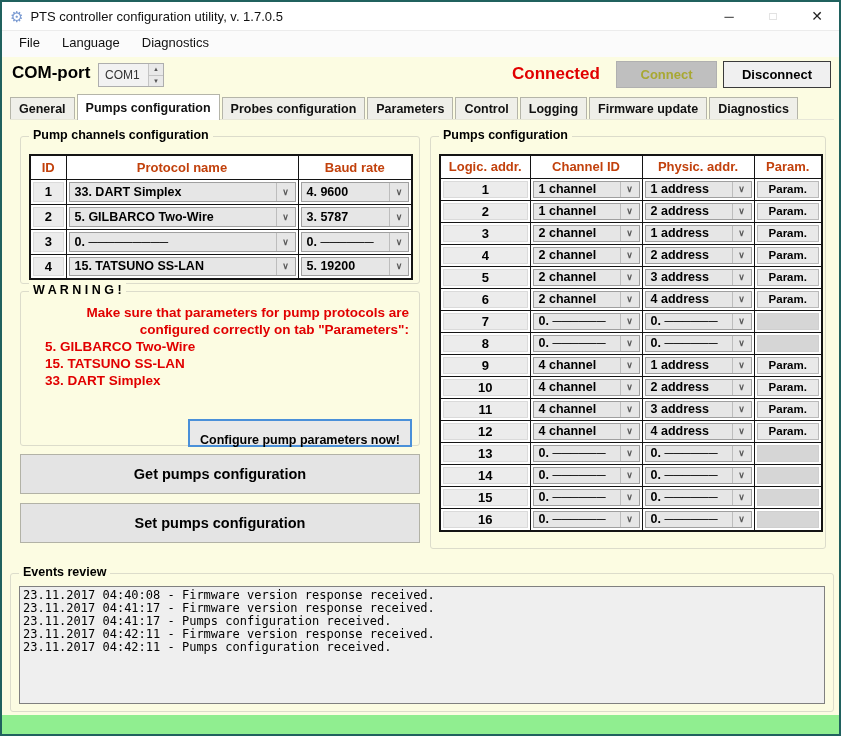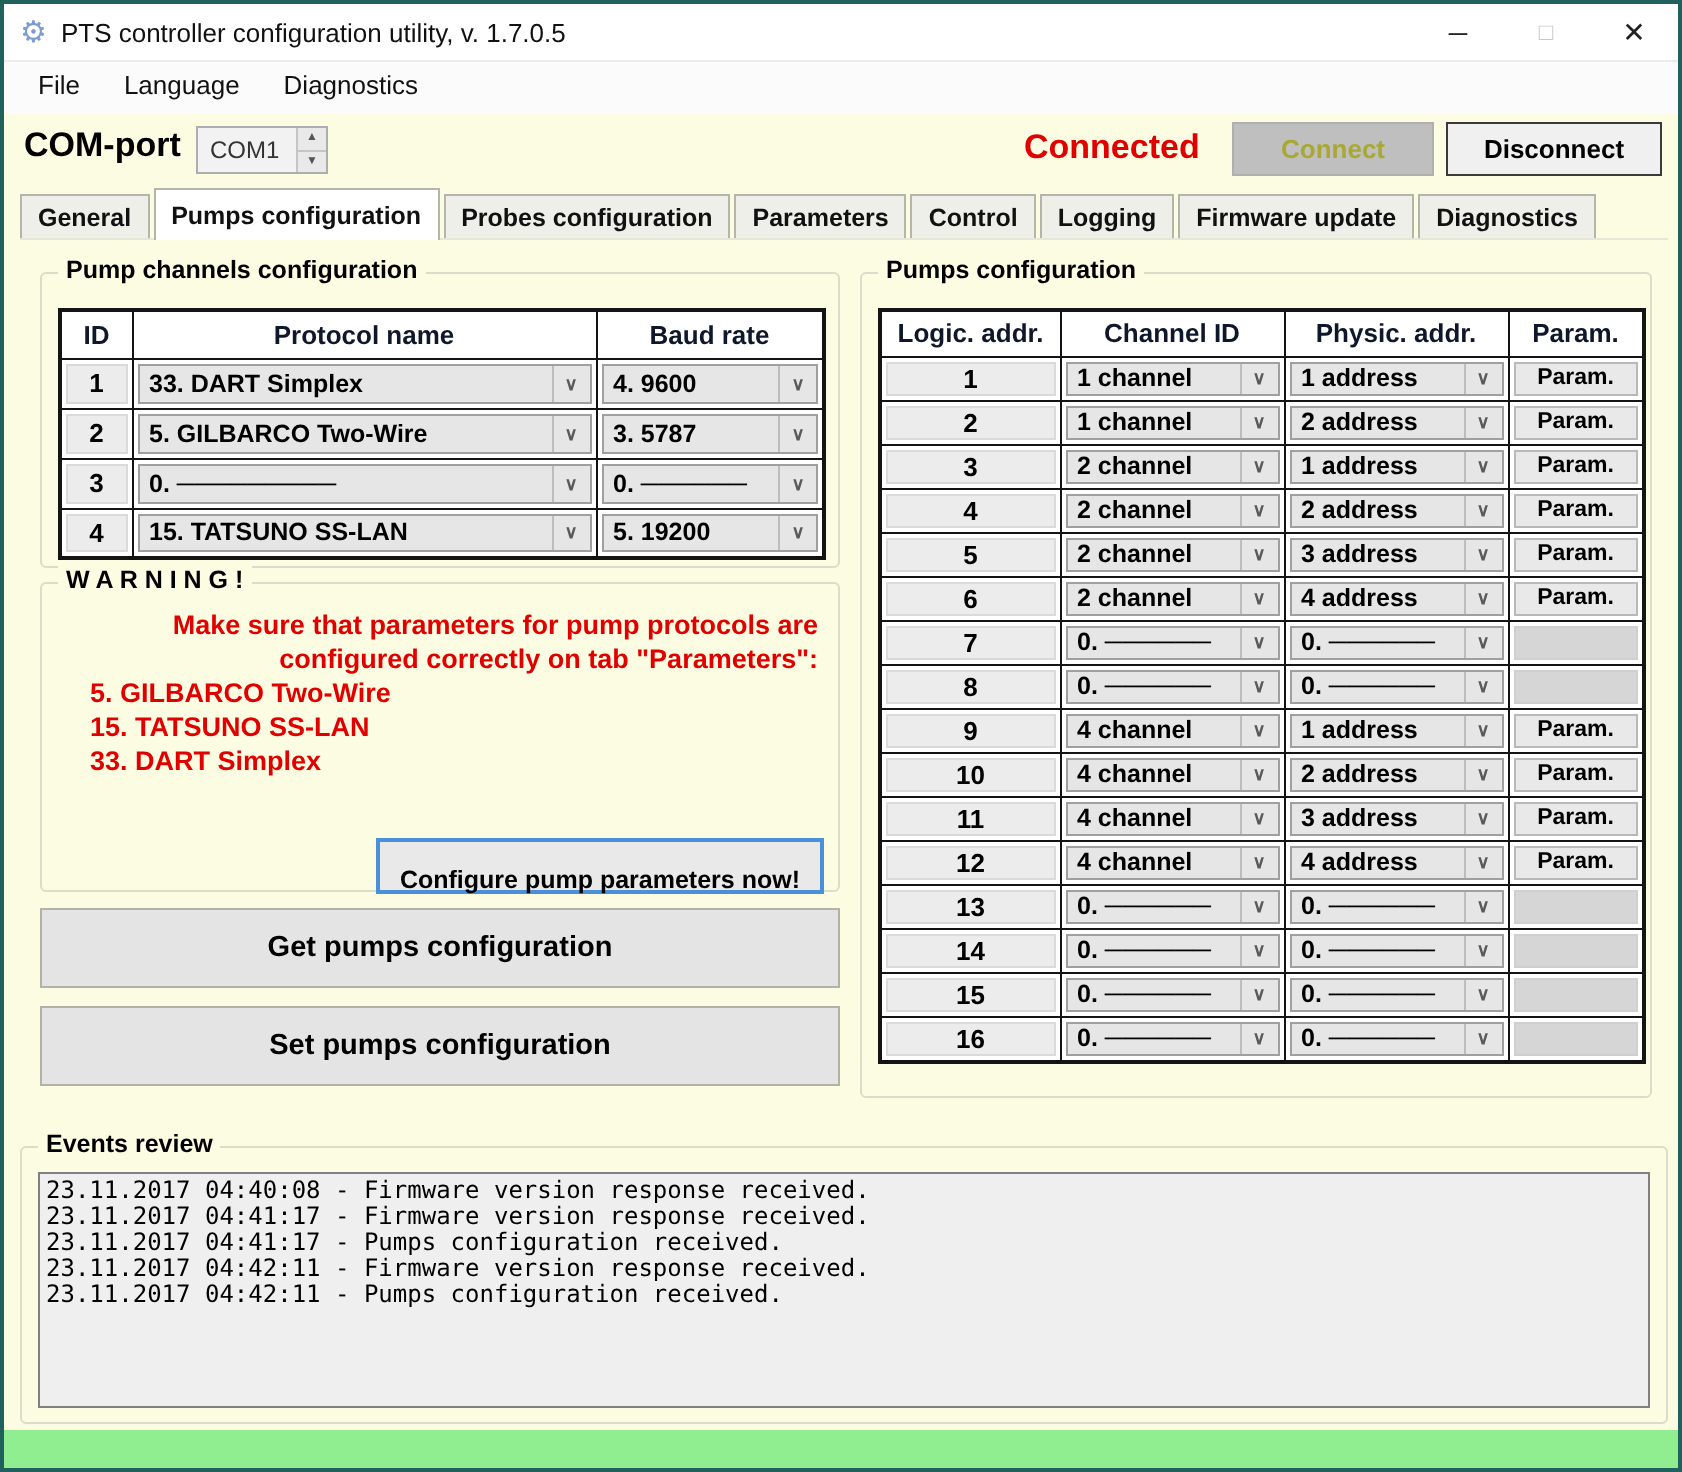--- a/index.html
+++ b/index.html
@@ -56,21 +56,21 @@
 
   .gb-channels { left:18px; top:134px; width:400px; height:148px; }
   .gb-warning  { left:18px; top:289px; width:400px; height:155px; }
   .gb-pumps    { left:428px; top:134px; width:396px; height:413px; }
   .gb-events   { left:8px;  top:571px; width:824px; height:139px; }
 
   
   table.cfg { border-collapse:collapse; background:#ffffff; }
   table.cfg td, table.cfg th { border:1px solid #141414; padding:0; }
   table.cfg { border:2px solid #141414; }
-  table.cfg th { font-size:13px; font-weight:bold; color:#0f172a; background:#ffffff; }
+  table.cfg th { font-size:13px; font-weight:bold; color:#c2410c; background:#ffffff; }
 
   .tbl-channels { position:absolute; left:8px; top:17px; }
   .tbl-channels th { height:24px; }
   .tbl-channels td { height:25px; }
   .col-id { width:36px; } .col-proto { width:232px; } .col-baud { width:114px; }
 
   .tbl-pumps { position:absolute; left:8px; top:17px; }
   .tbl-pumps th { height:23px; }
   .tbl-pumps td { height:22px; }
   .col-addr { width:90px; } .col-chan { width:112px; } .col-phys { width:112px; } .col-param { width:68px;margin-left:24px; }

